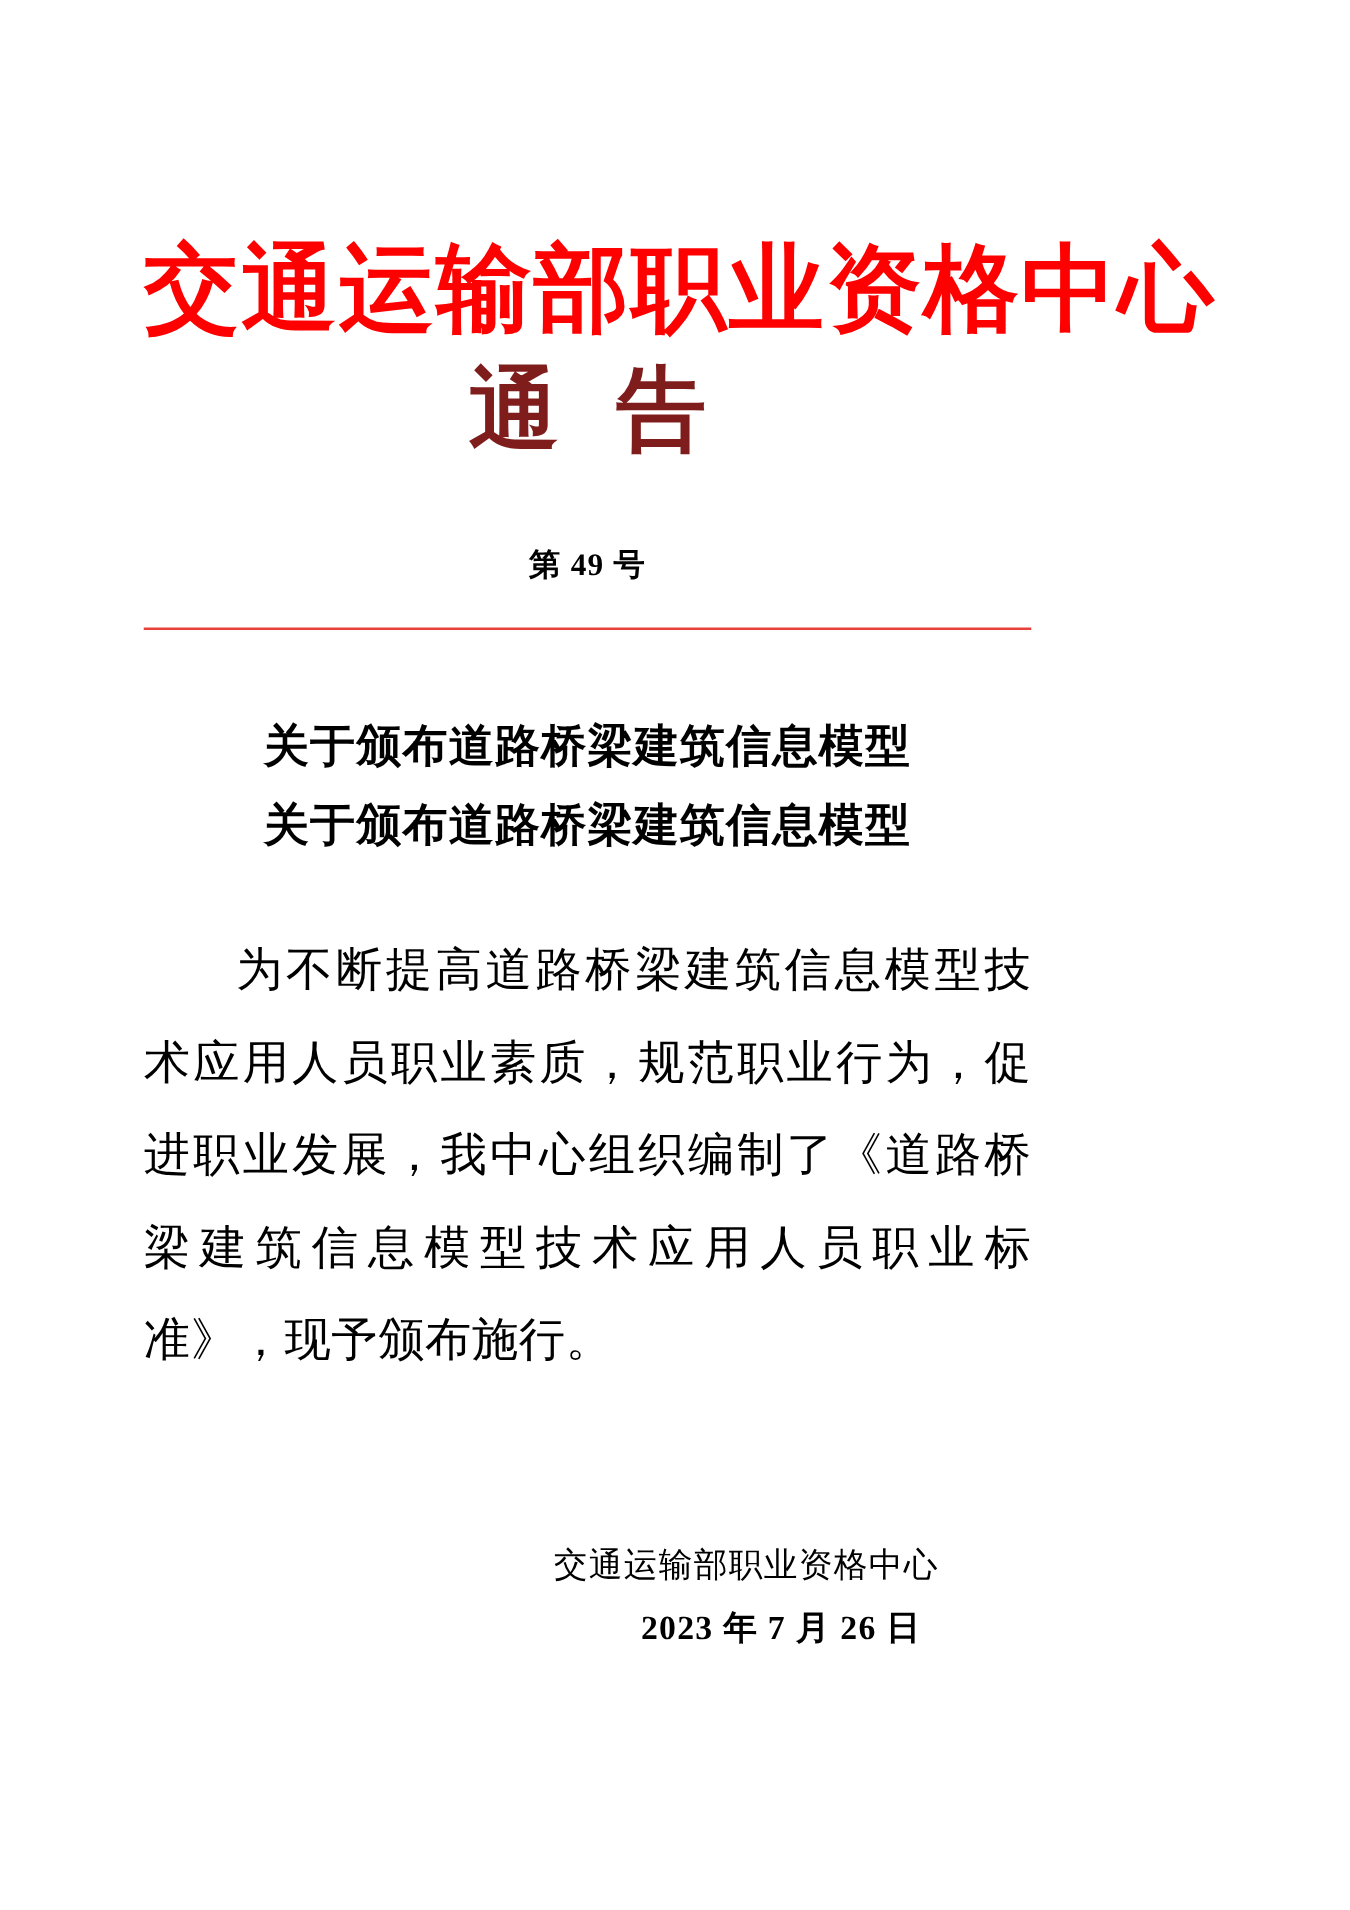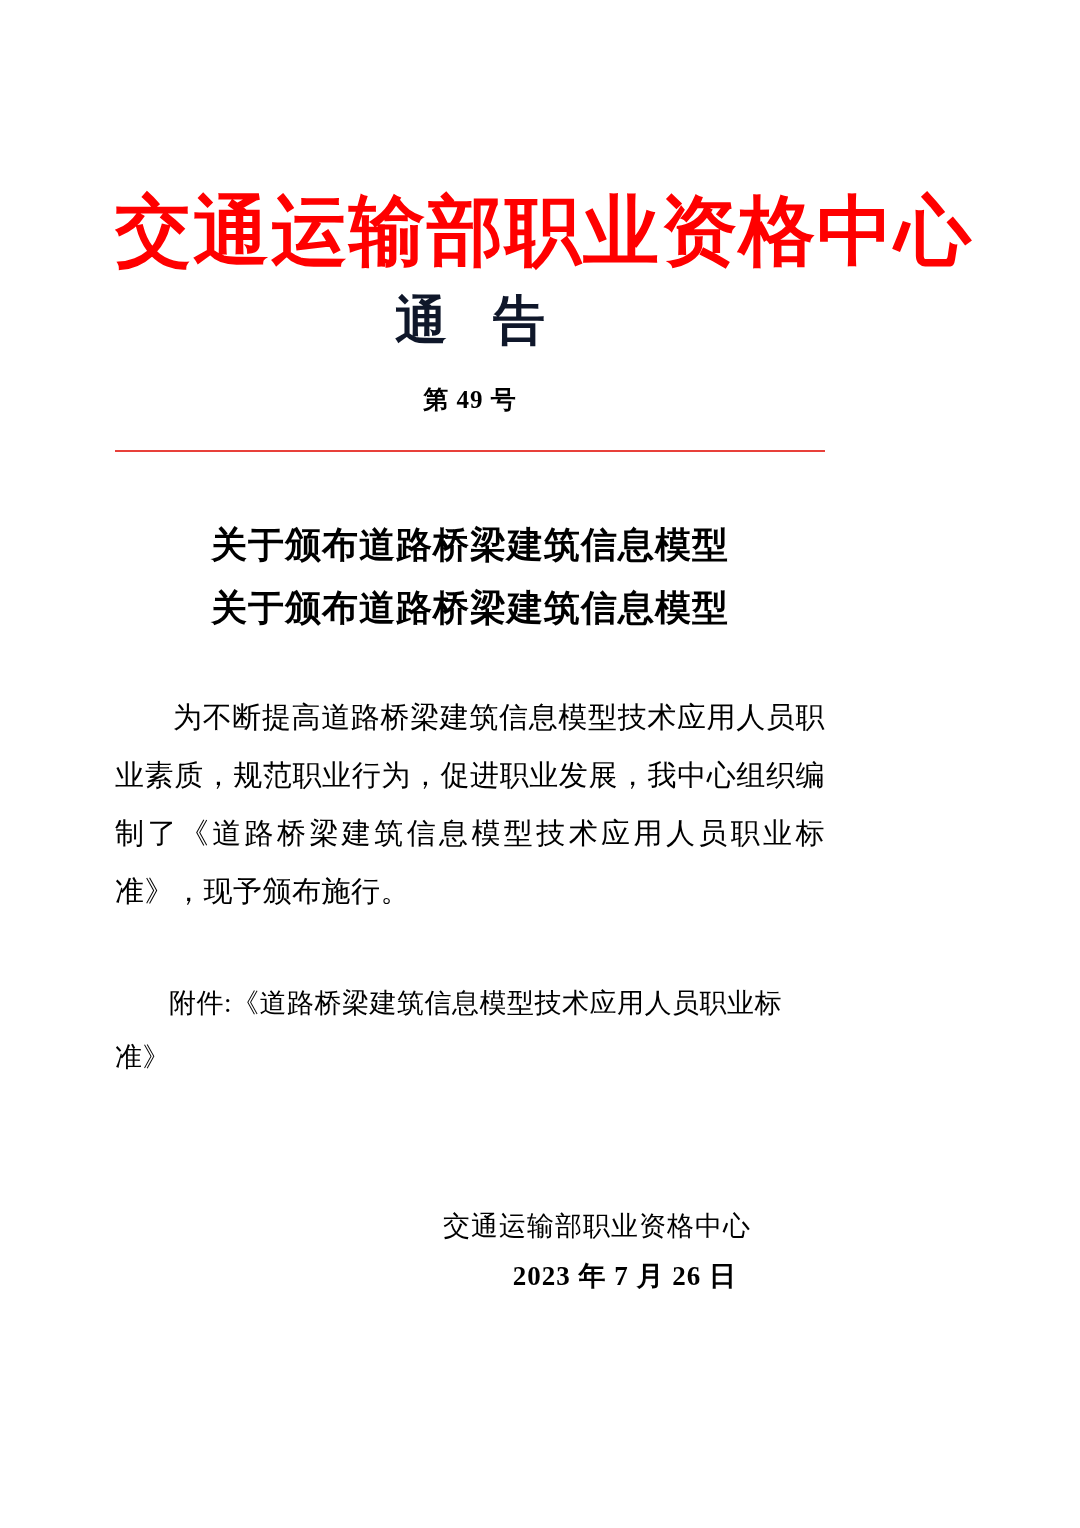--- a/index.html
+++ b/index.html
@@ -32,37 +32,37 @@
   .org-title {
     color: #ff0000;
     font-size: 76px;
     font-weight: bold;
     letter-spacing: 2px;
     line-height: 1.12;
     font-family: "DejaVu Serif", "Liberation Serif", serif;
     white-space: nowrap;
   }
   .doc-kind {
-    color: #0f172a;
-    font-size: 52px;
+    color: #7f1d1d;
+    font-size: 72px;
     font-weight: bold;
     line-height: 1.3;
     margin-top: 14px;
-    font-family: Liberation Sans, sans-serif;
+    font-family: Liberation Mono, monospace;
   }
   .doc-kind .gap {
     display: inline-block;
     width: 46px;
   }
 
   .doc-number {
     text-align: center;
     font-size: 25px;
     font-weight: bold;
-    margin-top: 28px;
+    margin-top: 54px;
     letter-spacing: 1px;
   }
 
   .red-rule {
     margin-top: 34px;
     height: 2px;
     background: #e8403a;
     width: 100%;
   }
 
@@ -75,21 +75,21 @@
     margin-top: 62px;
     letter-spacing: 1px;
   }
   .doc-title .line {
     display: block;
   }
 
   
   .body-text {
     margin-top: 48px;
-    font-size: 29px;
+    font-size: 37px;
     line-height: 2.0;
     text-align: justify;
     text-justify: inter-ideograph;
     letter-spacing: 0.5px;
   }
   .body-text p {
     margin: 0;
     text-indent: 2em;
   }
 
@@ -137,20 +137,19 @@
 
   <div class="doc-title">
     <span class="line">关于颁布道路桥梁建筑信息模型</span>
     <span class="line">关于颁布道路桥梁建筑信息模型</span>
   </div>
 
   <div class="body-text">
     <p>为不断提高道路桥梁建筑信息模型技术应用人员职业素质，规范职业行为，促进职业发展，我中心组织编制了《道路桥梁建筑信息模型技术应用人员职业标准》，现予颁布施行。</p>
   </div>
 
-  <div class="attachment">附件:《道路桥梁建筑信息模型技术应用人员职业标准》</div>
 
   <div class="signature">
     <span class="org">交通运输部职业资格中心</span>
     <span class="date">2023 年 7 月 26 日</span>
   </div>
 
 </div>
 
 </body></html>

